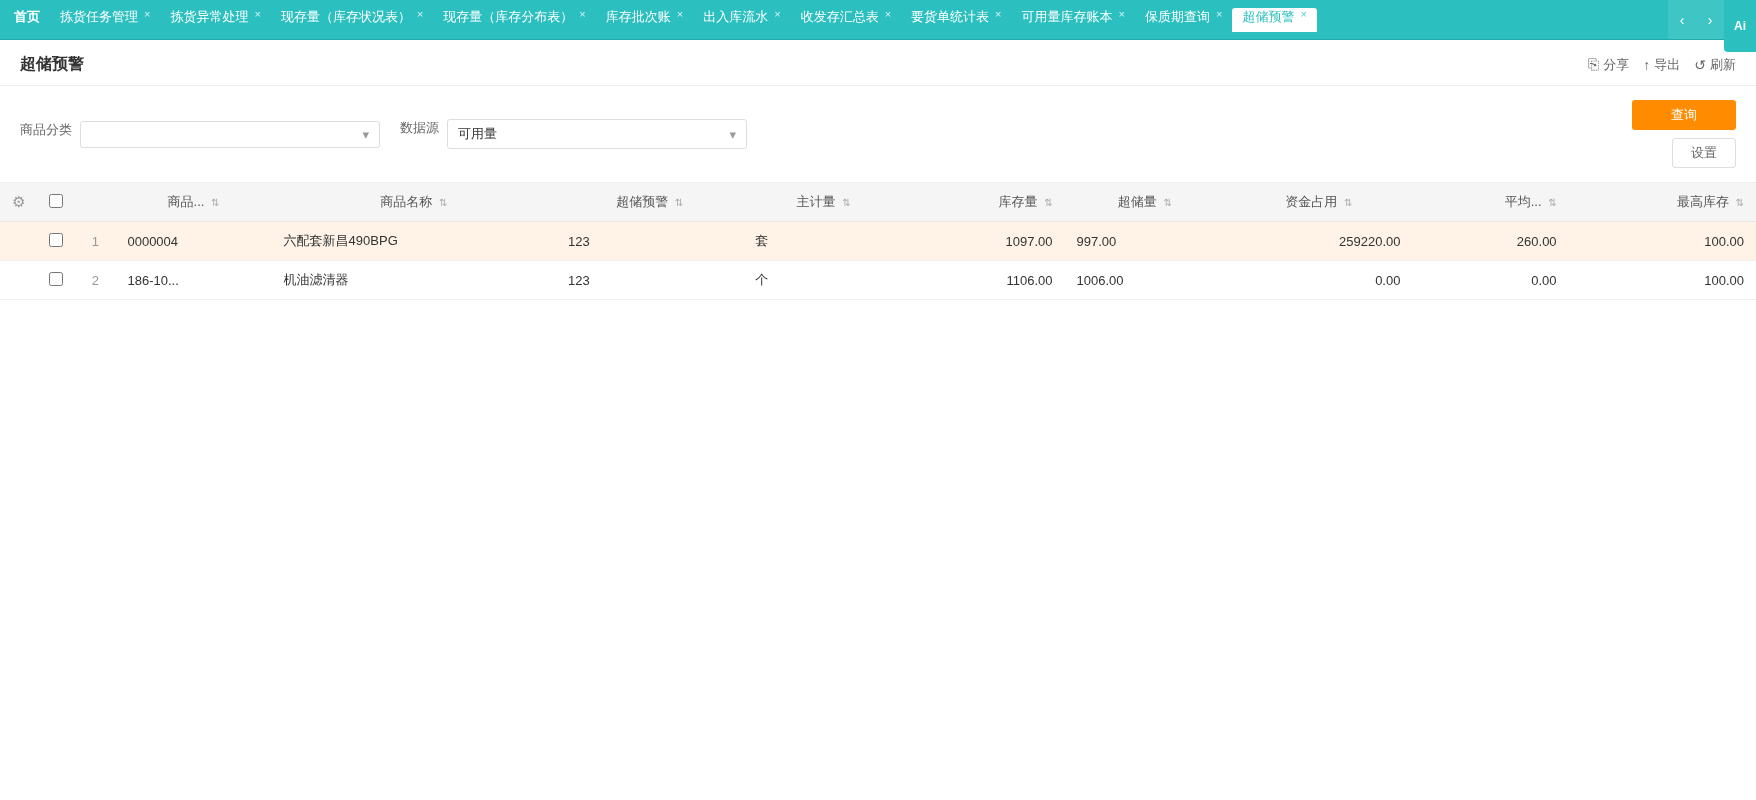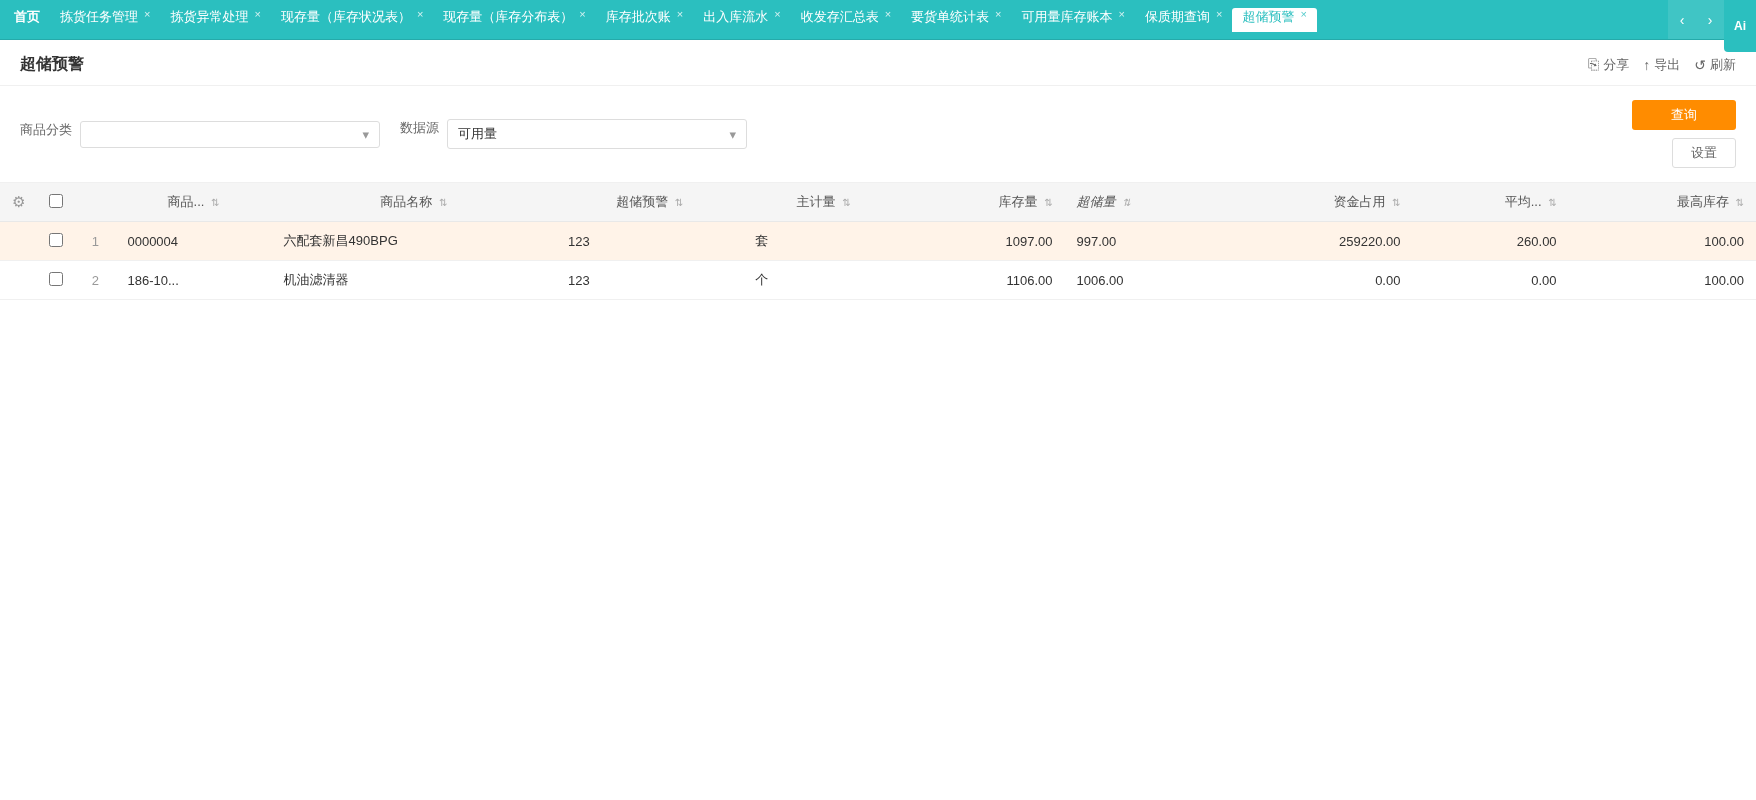--- a/index.html
+++ b/index.html
@@ -346,25 +346,25 @@
             <span class="sort-icon">⇅</span>
           </th>
           <th>
             <span>主计量</span>
             <span class="sort-icon">⇅</span>
           </th>
           <th style="text-align:right;">
             <span>库存量</span>
             <span class="sort-icon">⇅</span>
           </th>
-          <th style="text-align:left;font-style:italic;">
+          <th style="text-align:center;">
             <span>超储量</span>
             <span class="sort-icon">⇅</span>
           </th>
-          <th style="text-align:right;">
+          <th style="text-align:center;">
             <span>资金占用</span>
             <span class="sort-icon">⇅</span>
           </th>
           <th style="text-align:right;">
             <span>平均...</span>
             <span class="sort-icon">⇅</span>
           </th>
           <th style="text-align:right;">
             <span>最高库存</span>
             <span class="sort-icon">⇅</span>

